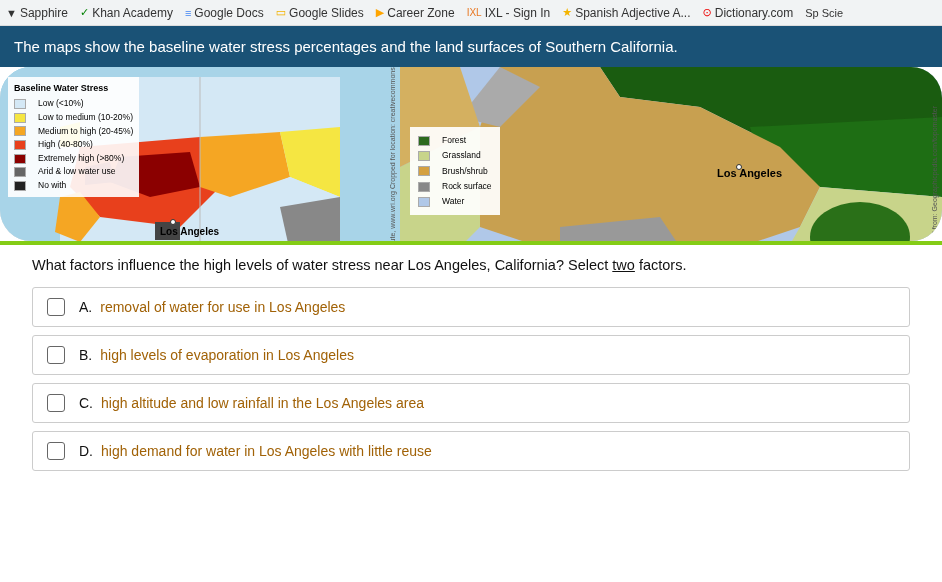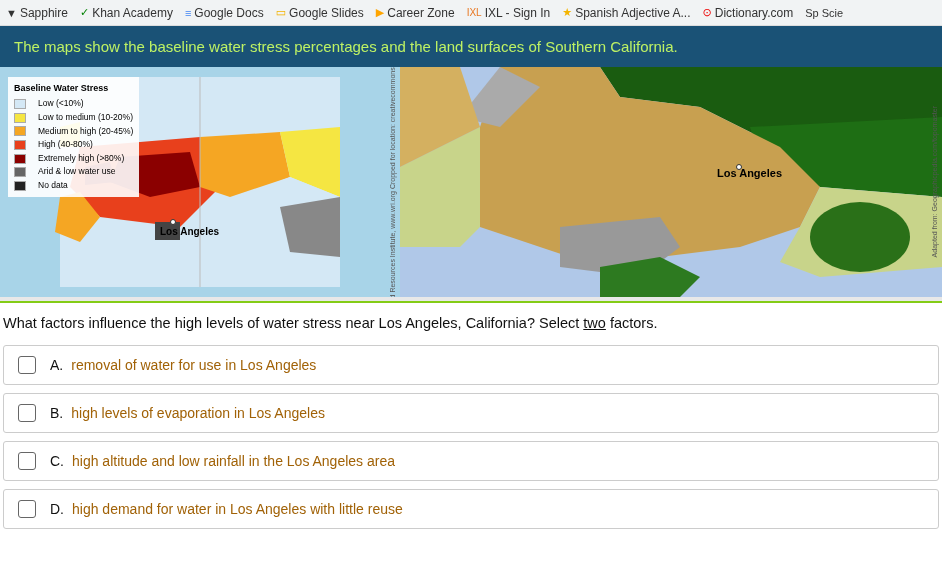--- a/index.html
+++ b/index.html
@@ -30,34 +30,35 @@
       white-space: nowrap;
       color: #333;
     }
     .bookmark-icon {
       font-size: 11px;
     }
 
     
     .header-banner {
       background: #1a5276;
-      color: #bef264;
+      color: #ffffff;
       padding: 10px 14px;
       font-size: 15px;
       font-weight: 400;
       line-height: 1.4;
     }
 
     
     .maps-section {
       display: flex;
       background: #e8e8e8;
       position: relative;
-      height: 234px;
+      height: 174px;
       overflow: hidden;
+      border-radius: 31px;
     }
 
     
     .map-left {
       width: 400px;
       height: 230px;
       background: linear-gradient(180deg, #87CEEB 0%, #87CEEB 10%, #ddd 10%);
       position: relative;
       overflow: hidden;
     }
@@ -180,22 +181,22 @@
     .source-text-right span {
       writing-mode: vertical-rl;
       font-size: 7px;
       color: #555;
       transform: rotate(180deg);
       white-space: nowrap;
     }
 
     
     .question-section {
-      padding: 12px 3px 8px;
-      border-top: 2px solid #84cc16;
+      padding: 12px 32px 8px;
+      border-top: 4px solid #84cc16;
     }
 
     .question-text {
       font-size: 14.5px;
       font-weight: 400;
       margin-bottom: 14px;
       color: #111;
     }
 
     .question-text u {
@@ -338,21 +339,21 @@
       <div class="legend-item">
         <span class="legend-swatch" style="background:#8b0000; border:1px solid #aaa;"></span>
         <span>Extremely high (&gt;80%)</span>
       </div>
       <div class="legend-item">
         <span class="legend-swatch" style="background:#666; border:1px solid #aaa;"></span>
         <span>Arid &amp; low water use</span>
       </div>
       <div class="legend-item">
         <span class="legend-swatch" style="background:#222; border:1px solid #aaa;"></span>
-        <span>No data</span>
+        <span>No with</span>
       </div>
     </div>
 
     
     <div class="la-dot-left"></div>
     <div class="los-angeles-label-left">Los Angeles</div>
 
     
     <div class="source-text-left">
       <span>Image Credit: World Resources Institute, www.wri.org Cropped for location: creativecommons.org/licenses/by/4.0</span>
@@ -378,20 +379,42 @@
 
       <polygon points="0,0 60,0 80,60 0,100" fill="#d4b060"></polygon>
 
       <polygon points="0,180 60,180 80,200 60,230 0,230" fill="#b0c8e8"></polygon>
 
       <polygon points="200,200 260,190 300,210 280,230 200,230" fill="#2d7a20"></polygon>
       <ellipse cx="460" cy="170" rx="50" ry="35" fill="#2a7018"></ellipse>
     </svg>
 
     
+    <div class="legend-land">
+      <div class="legend-item">
+        <span class="legend-swatch" style="background:#2d6a1e; border:1px solid #aaa;"></span>
+        <span>Forest</span>
+      </div>
+      <div class="legend-item">
+        <span class="legend-swatch" style="background:#c8d48a; border:1px solid #aaa;"></span>
+        <span>Grassland</span>
+      </div>
+      <div class="legend-item">
+        <span class="legend-swatch" style="background:#d4a040; border:1px solid #aaa;"></span>
+        <span>Brush/shrub</span>
+      </div>
+      <div class="legend-item">
+        <span class="legend-swatch" style="background:#888; border:1px solid #aaa;"></span>
+        <span>Rock surface</span>
+      </div>
+      <div class="legend-item">
+        <span class="legend-swatch" style="background:#b0c8e8; border:1px solid #aaa;"></span>
+        <span>Water</span>
+      </div>
+    </div>
 
     
     <div class="la-dot-right"></div>
     <div class="los-angeles-label-right">Los Angeles</div>
 
     
     <div class="source-text-right">
       <span>Adapted from: Geographicpedia.com/topomaster</span>
     </div>
   </div>

